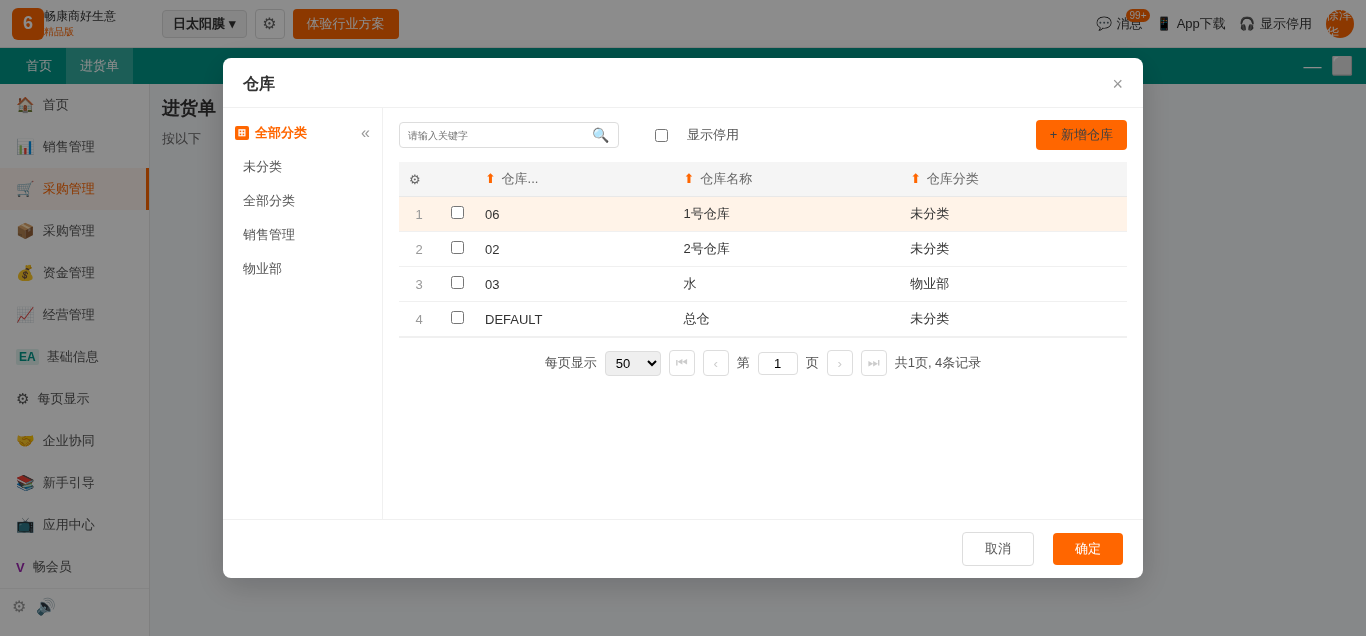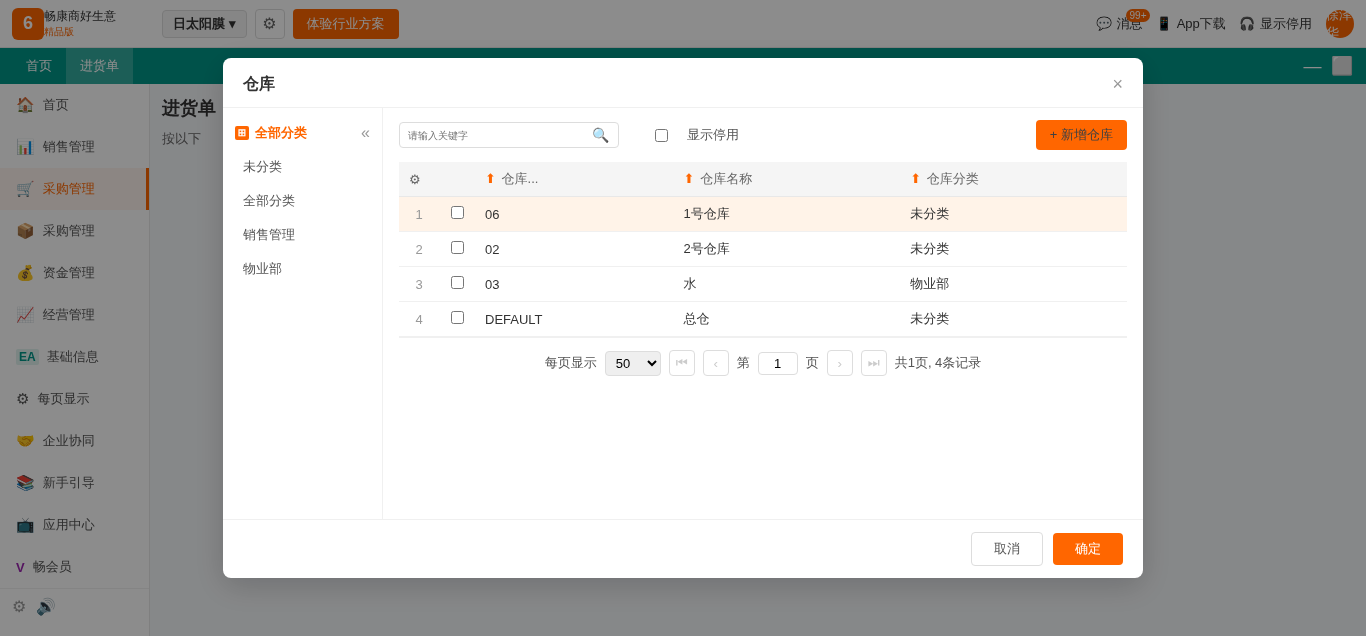--- a/index.html
+++ b/index.html
@@ -173,21 +173,21 @@
     .page-select { border: 1px solid #ddd; border-radius: 4px; padding: 3px 6px; font-size: 13px; }
     .page-input { width: 40px; border: 1px solid #ddd; border-radius: 4px; padding: 3px 6px; font-size: 13px; text-align: center; }
     .page-btn { width: 26px; height: 26px; display: flex; align-items: center; justify-content: center; border: 1px solid #ddd; border-radius: 4px; cursor: pointer; background: #fff; color: #666; }
     .page-btn.disabled { color: #ccc; cursor: not-allowed; }
 
     
     .modal-footer {
       display: flex; align-items: center; justify-content: flex-end;
       padding: 12px 20px;
       border-top: 1px solid #f0f0f0;
-      gap: 10px;
+      gap: 19px;
     }
     .cancel-btn { background: #fff; border: 1px solid #ddd; color: #555; border-radius: 4px; padding: 7px 22px; font-size: 13px; cursor: pointer; }
     .confirm-btn { background: #f60; color: #fff; border: none; border-radius: 4px; padding: 7px 22px; font-size: 13px; cursor: pointer; }
   </style>
 </head>
 <body>
 
 <div class="top-header">
   <div class="logo-area">
     <div class="logo-icon">

